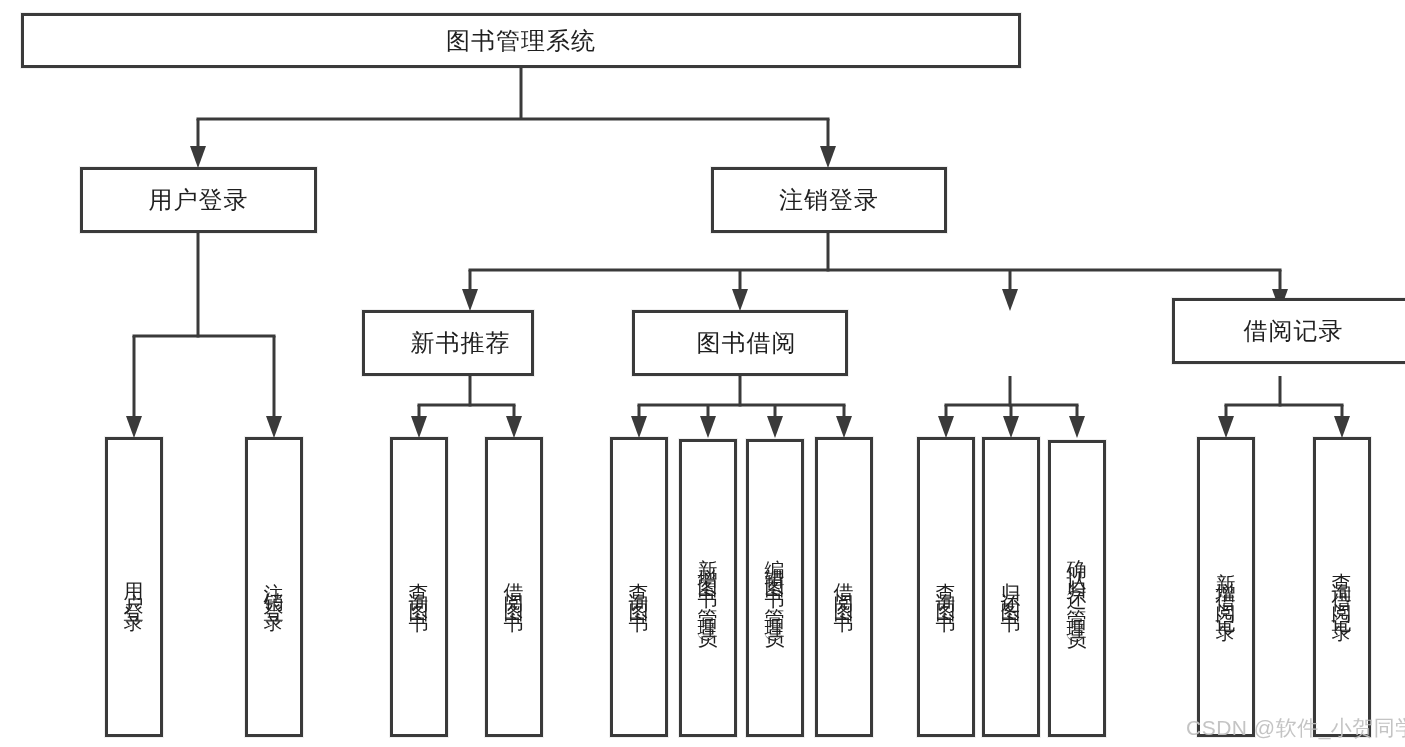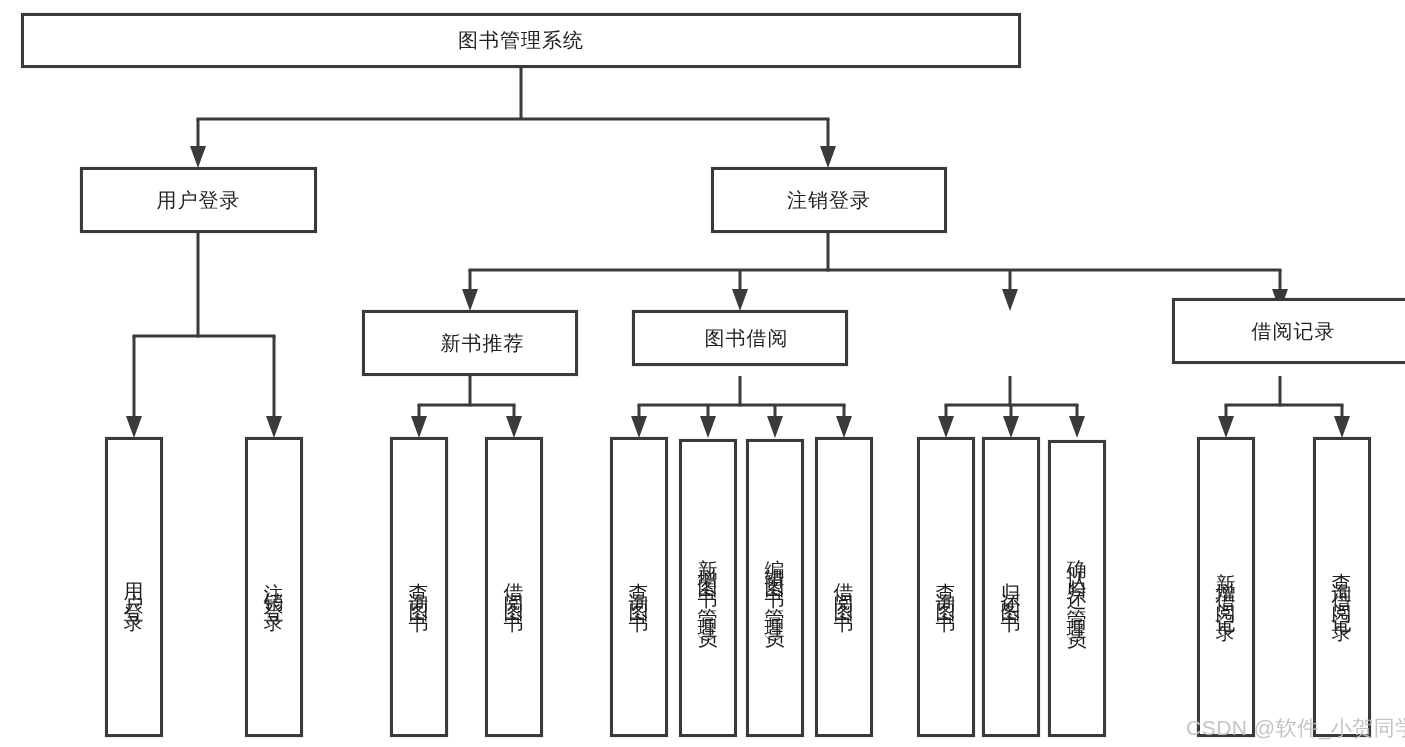--- a/index.html
+++ b/index.html
@@ -16,21 +16,21 @@
   }
   svg.connectors{position:absolute;left:0;top:0;z-index:1;}
   svg.connectors line{stroke:var(--line);stroke-width:3;}
   svg.connectors polygon{fill:var(--line);stroke:none;}
   .node{
     position:absolute;z-index:2;
     box-sizing:border-box;
     background:#ffffff;
     border:3px solid var(--line);
     display:flex;align-items:center;justify-content:center;
-    font-size:20px;color:var(--text);
+    font-size:24px;color:var(--text);
     box-shadow:0 0 0 1px rgba(0,0,0,0.06);
   }
   .hbox{letter-spacing:1px;}
   .vbox{
     writing-mode:vertical-rl;
     text-orientation:mixed;
     letter-spacing:10px;
     line-height:1;
     font-size:20px;
     padding:6px 0;
@@ -123,22 +123,22 @@
       <line x1="1342" y1="405" x2="1342" y2="418"></line>
       <polygon points="1334,416 1350,416 1342,438"></polygon>
     </g>
   </svg>
 
   <div class="node hbox" style="left:21px;top:13px;width:1000px;height:55px;">图书管理系统</div>
 
   <div class="node hbox" style="left:80px;top:167px;width:237px;height:66px;">用户登录</div>
   <div class="node hbox" style="left:711px;top:167px;width:236px;height:66px;">注销登录</div>
 
-  <div class="node hbox" style="left:362px;top:310px;width:216px;height:66px;padding-left:25px;">新书推荐</div>
-  <div class="node hbox" style="left:632px;top:310px;width:216px;height:56px;padding-left:13px;">图书借阅</div>
+  <div class="node hbox" style="left:362px;top:310px;width:172px;height:66px;padding-left:25px;">新书推荐</div>
+  <div class="node hbox" style="left:632px;top:310px;width:216px;height:66px;padding-left:13px;">图书借阅</div>
   <div class="node hbox" style="left:1172px;top:298px;width:243px;height:66px;">借阅记录</div>
 
   <div class="node vbox" style="left:105px;top:437px;width:58px;height:300px;">用户登录</div>
   <div class="node vbox" style="left:245px;top:437px;width:58px;height:300px;">注销登录</div>
 
   <div class="node vbox" style="left:390px;top:437px;width:58px;height:300px;">查询图书</div>
   <div class="node vbox" style="left:485px;top:437px;width:58px;height:300px;">借阅图书</div>
 
   <div class="node vbox" style="left:610px;top:437px;width:58px;height:300px;">查询图书</div>
   <div class="node vbox" style="left:679px;top:439px;width:58px;height:298px;">新增图书（管理员）</div>

